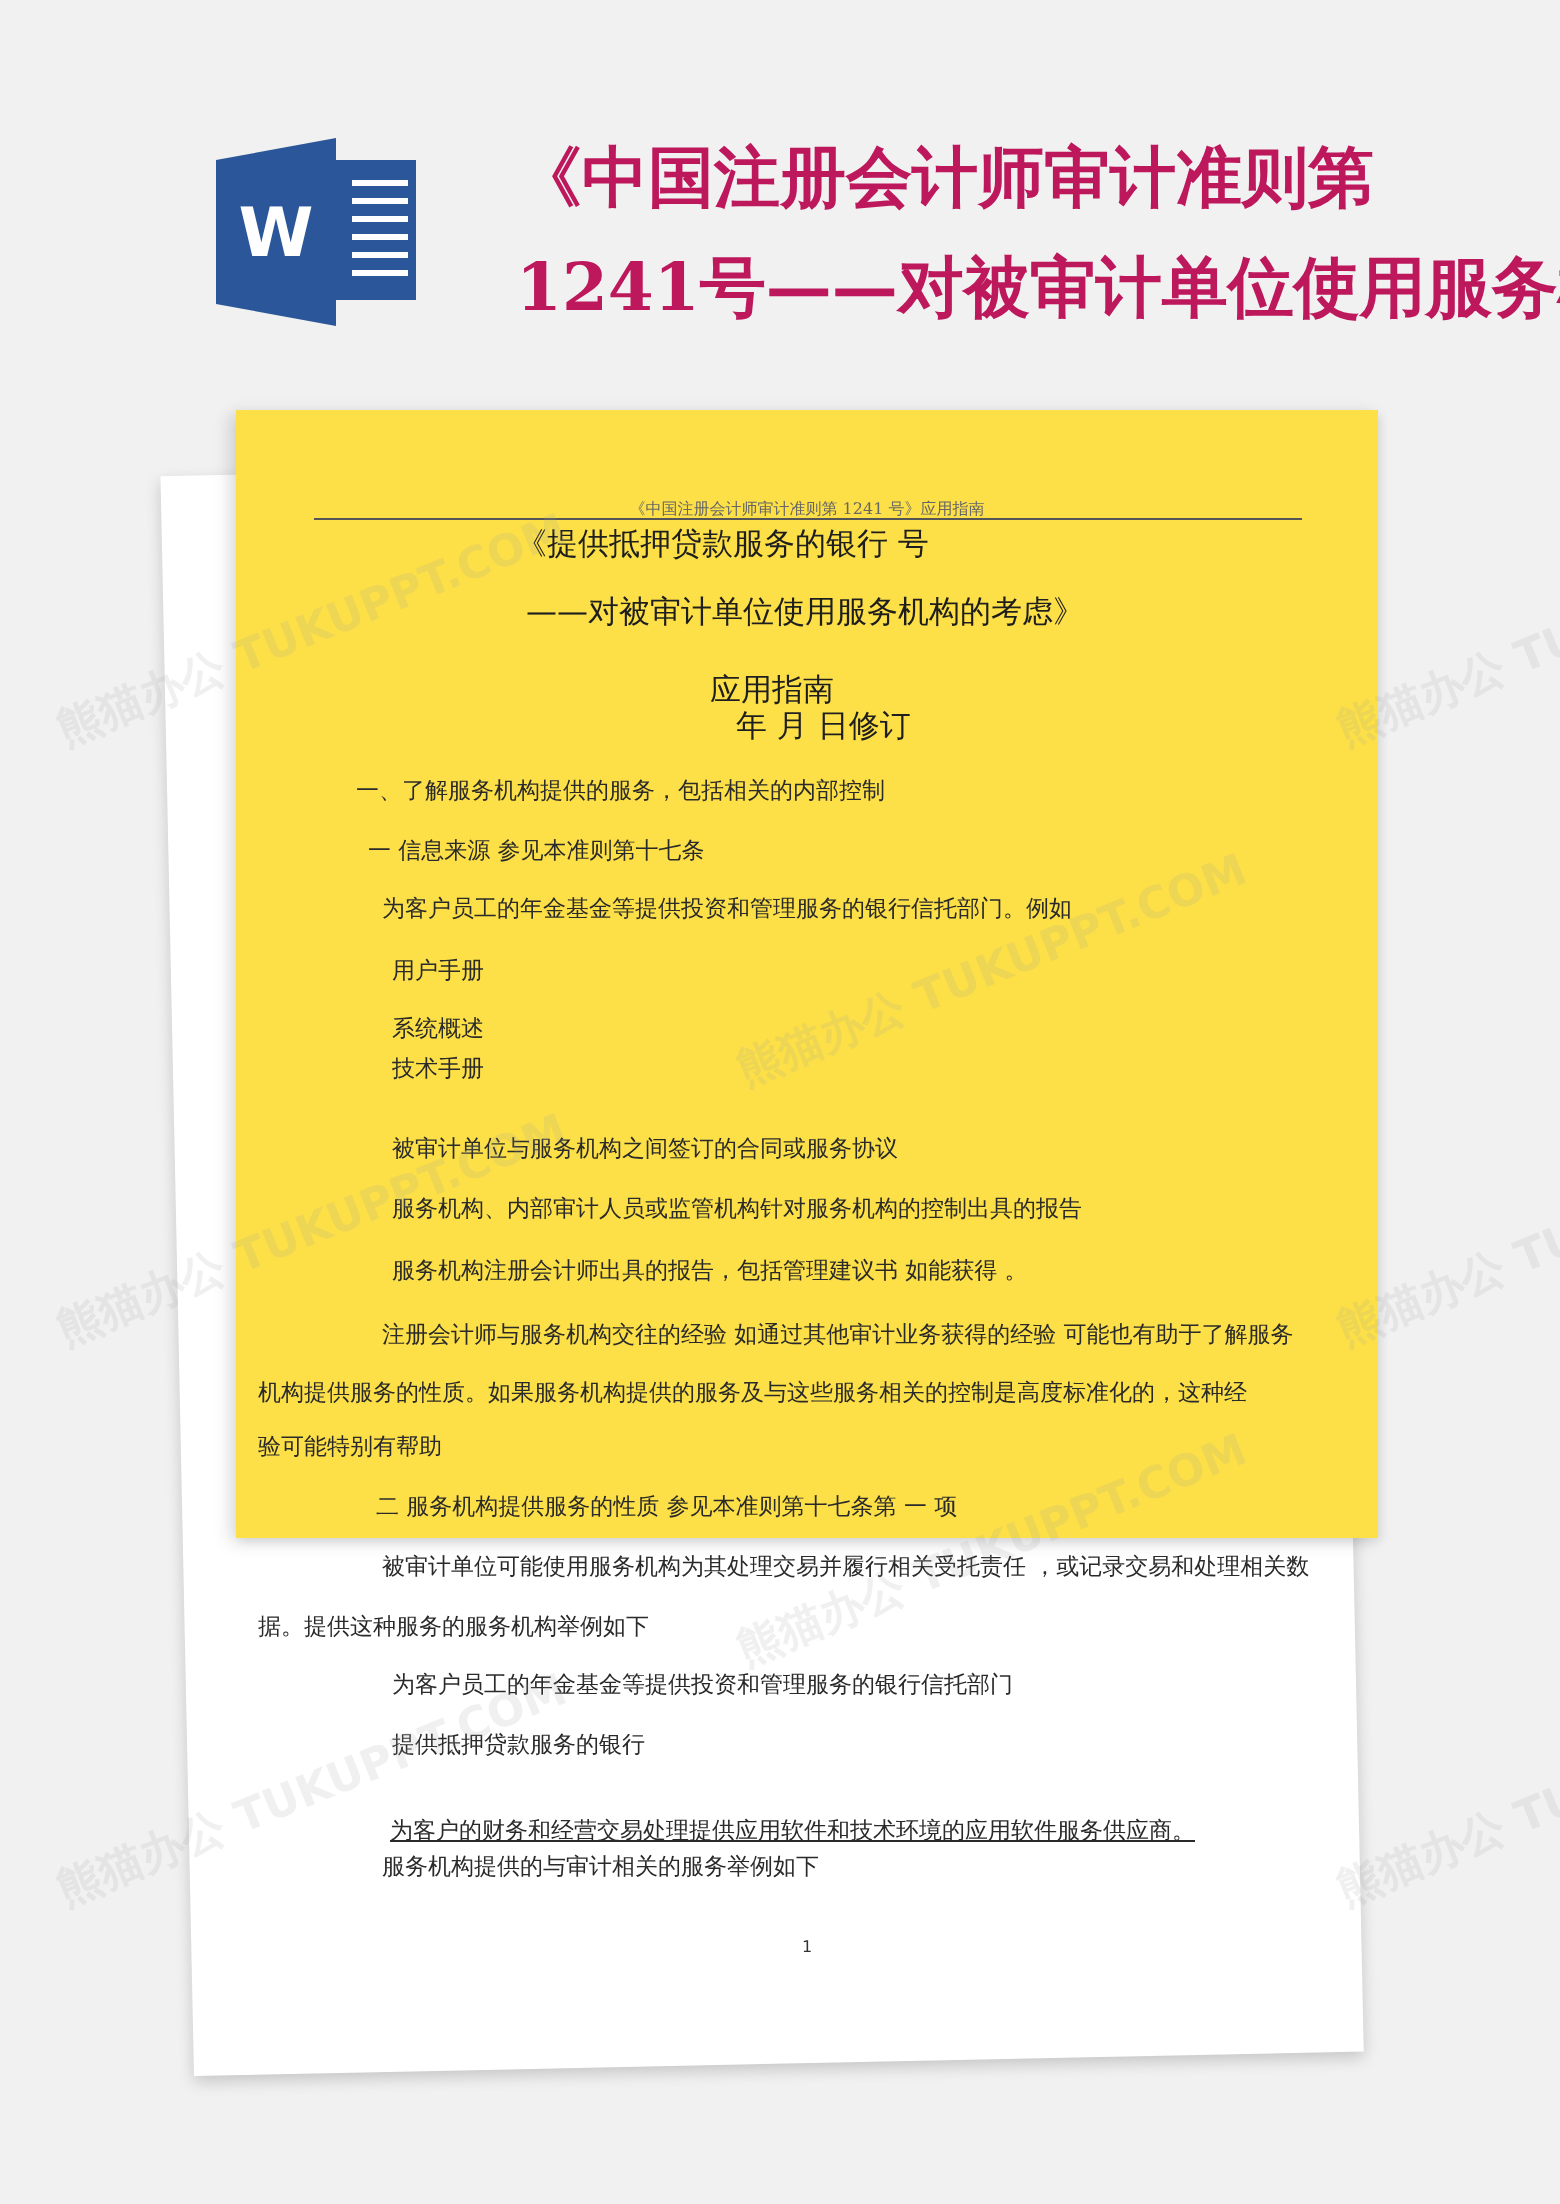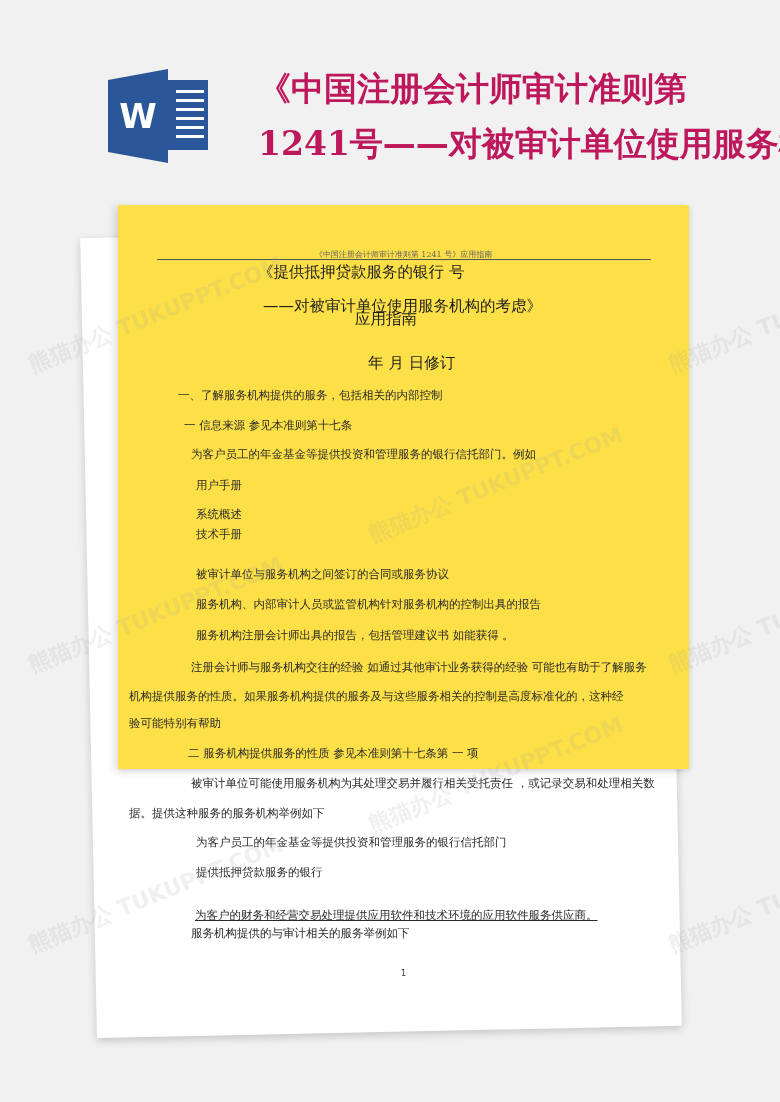--- a/index.html
+++ b/index.html
@@ -58,21 +58,21 @@
 <div class="banner-title" style="top:72px;">《中国注册会计师审计准则第</div>
 <div class="banner-title" style="top:127px; left:258px;">1241号——对被审计单位使用服务机构</div>
 
 <div class="paper-back"></div>
 <div class="paper-front">
   <div class="running-header">《中国注册会计师审计准则第 1241 号》应用指南</div>
   <div class="header-rule"></div>
 
   <div class="line title-line" style="top:57px; left:140px;">《提供抵押贷款服务的银行          号</div>
   <div class="line title-line" style="top:91px; left:145px;">——对被审计单位使用服务机构的考虑》</div>
-  <div class="line title-line" style="top:104px; left:237px;text-align:right;">应用指南</div>
+  <div class="line title-line" style="top:130px; left:237px;text-align:right;">应用指南</div>
   <div class="line title-line" style="top:148px; left:250px;">年    月   日修订</div>
 
   <div class="line" style="top:183px; left:60px;">一、了解服务机构提供的服务，包括相关的内部控制</div>
   <div class="line" style="top:213px; left:66px;">一 信息来源 参见本准则第十七条</div>
   <div class="line" style="top:242px; left:73px;">为客户员工的年金基金等提供投资和管理服务的银行信托部门。例如</div>
   <div class="line" style="top:273px; left:78px;">用户手册</div>
   <div class="line" style="top:302px; left:78px;">系统概述</div>
   <div class="line" style="top:322px; left:78px;">技术手册</div>
   <div class="line" style="top:392px; left:78px;">服务机构、内部审计人员或监管机构针对服务机构的控制出具的报告</div>
   <div class="line" style="top:362px; left:78px;">被审计单位与服务机构之间签订的合同或服务协议</div>

